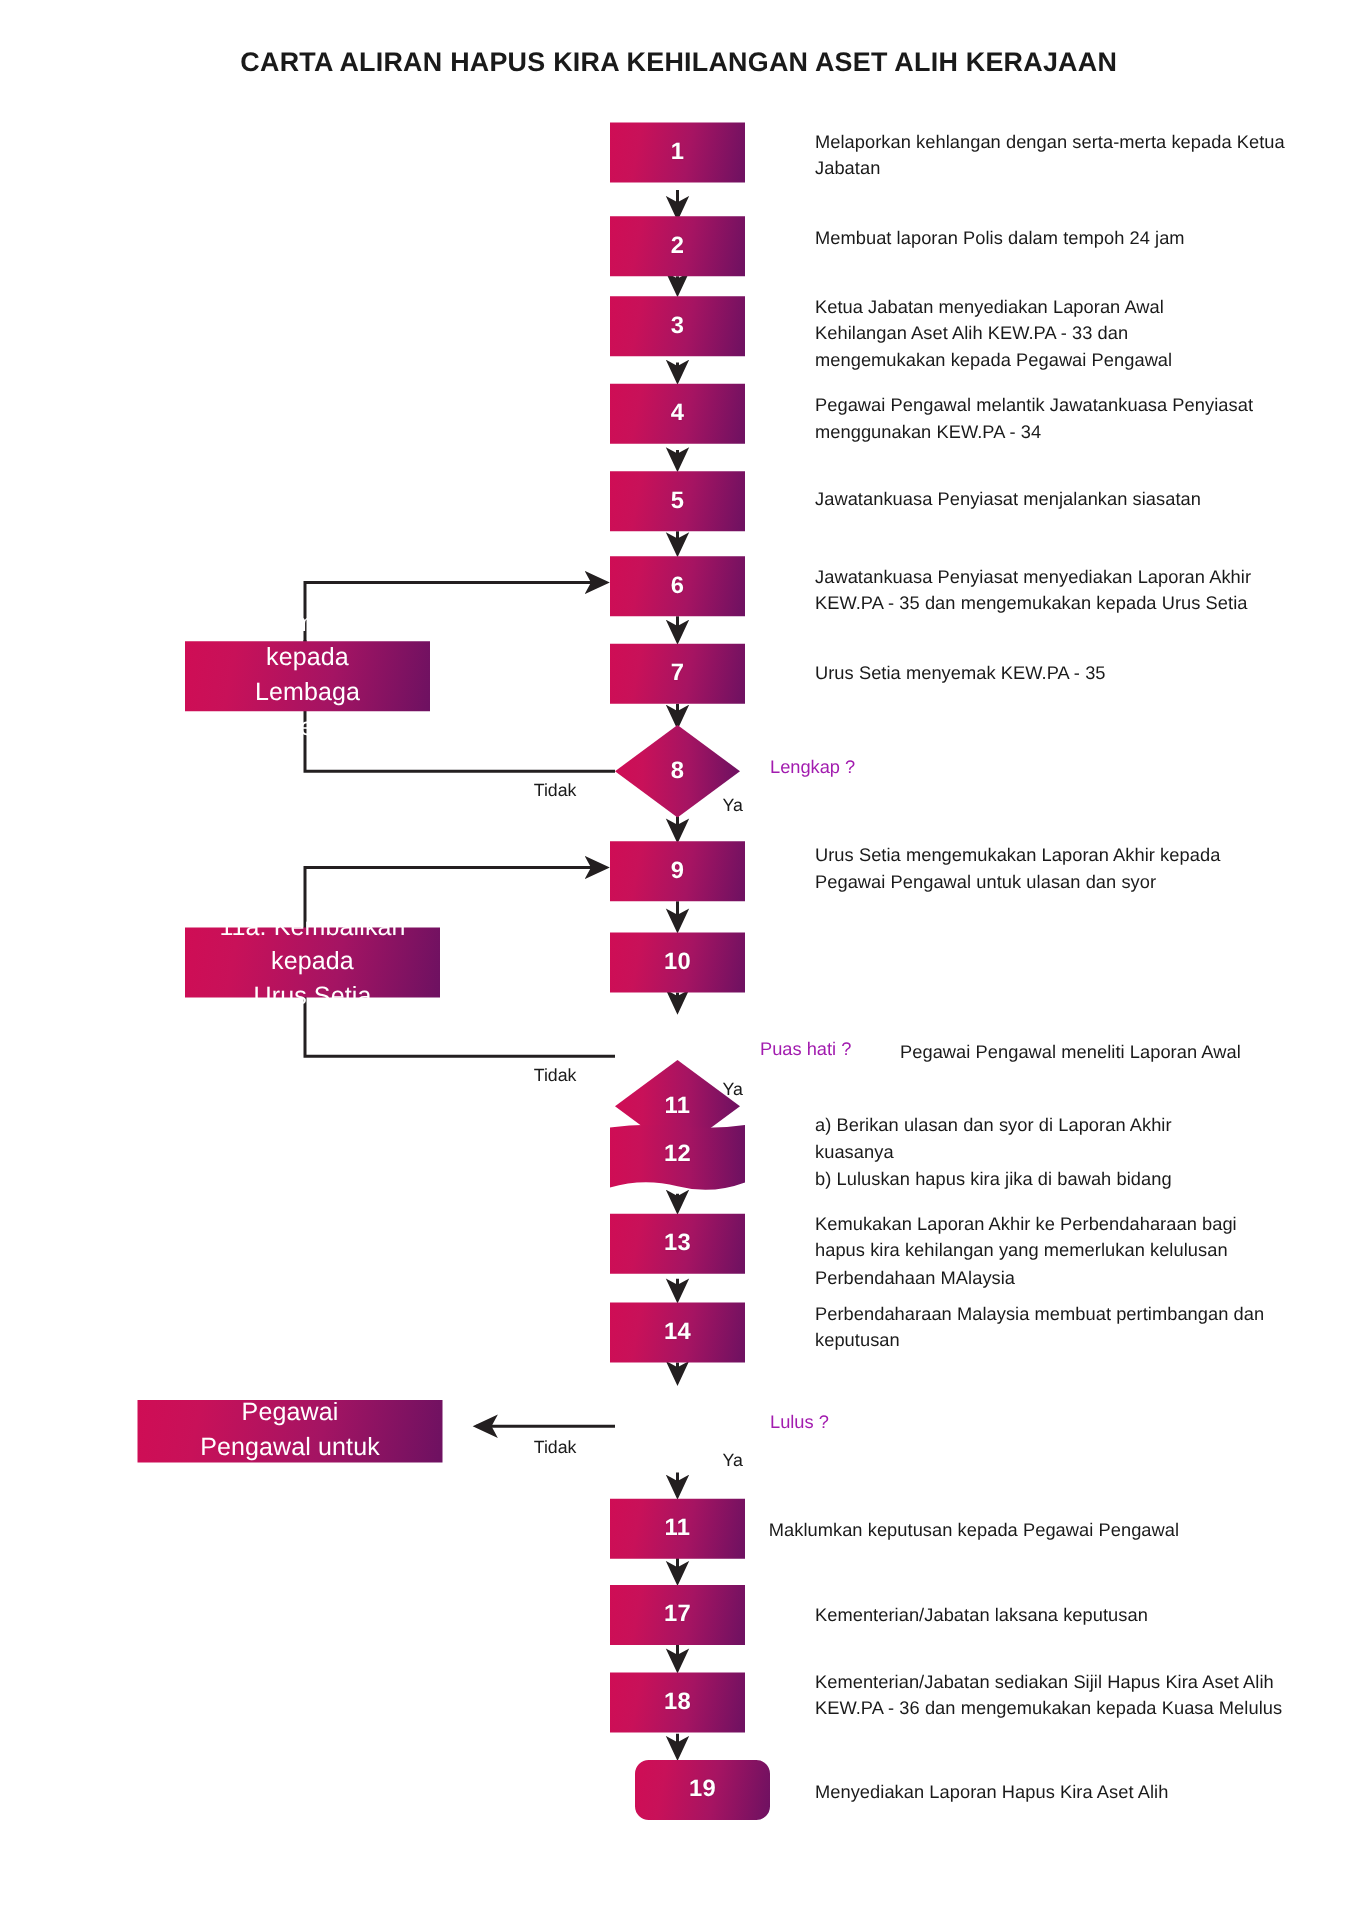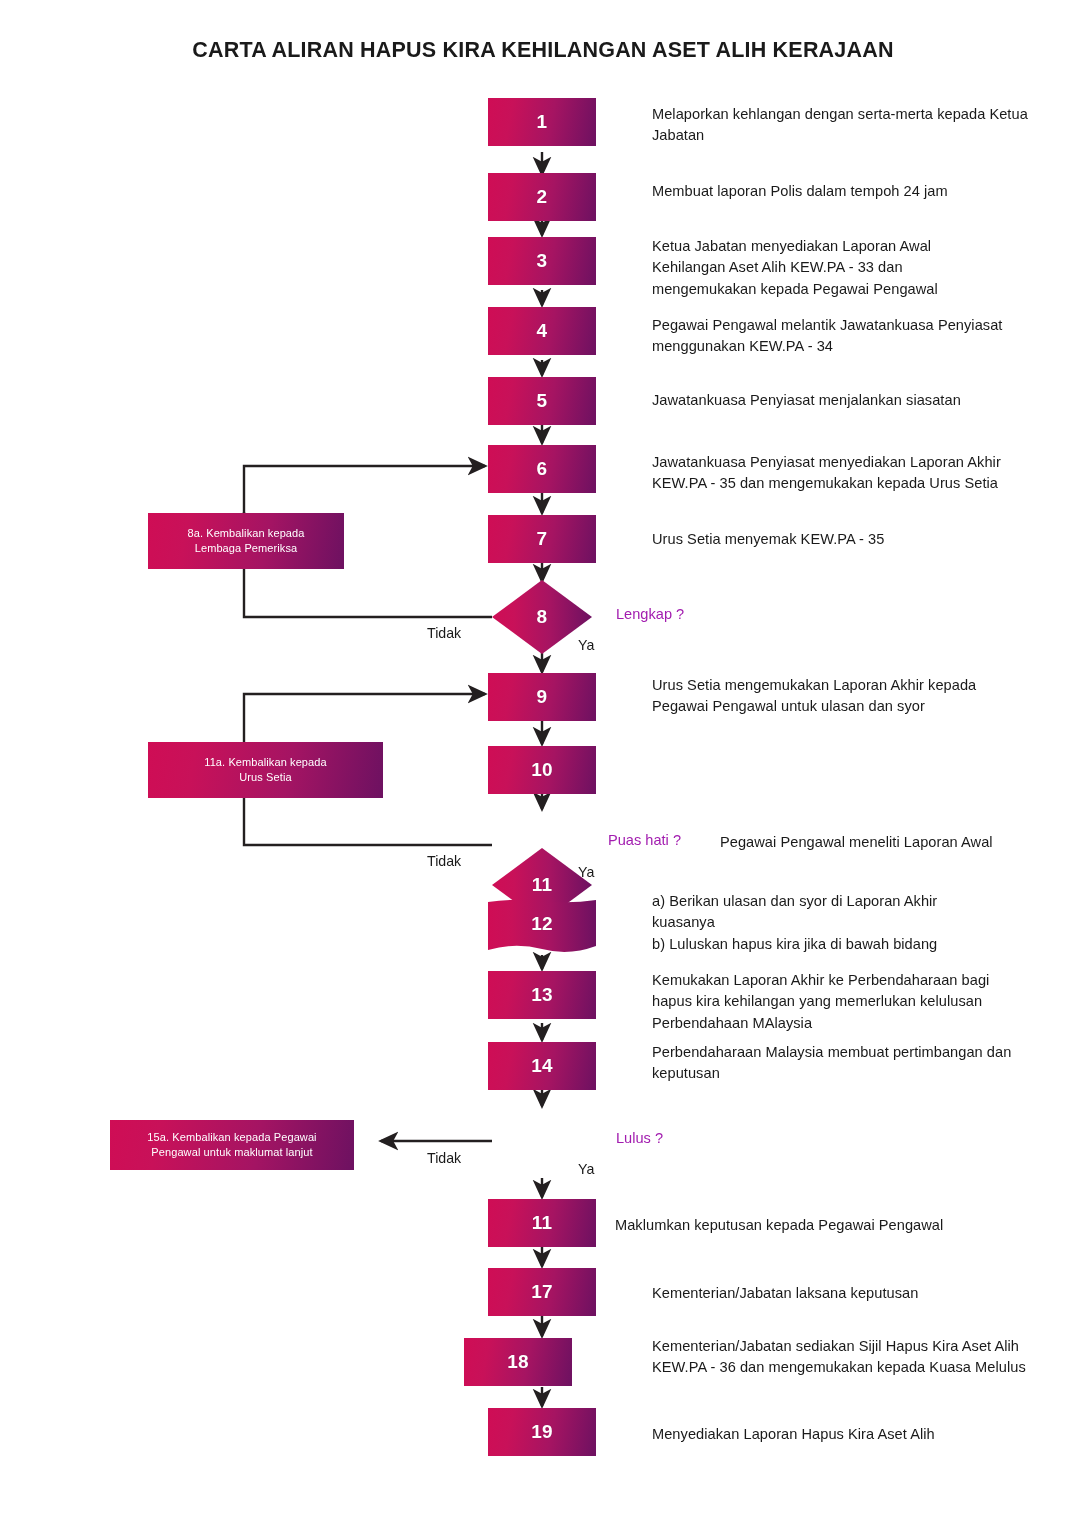--- a/index.html
+++ b/index.html
@@ -74,21 +74,21 @@
 
   .feedback-box {
     position: absolute;
     box-sizing: border-box;
     background: linear-gradient(100deg, #cf0d55 0%, #c81159 20%, #a41463 60%, #6d1161 100%);
     color: #ffffff;
     display: flex;
     align-items: center;
     justify-content: center;
     text-align: center;
-    font-size: 11px;
+    font-size: 20px;
     line-height: 1.38;
     padding: 2px 6px;
     letter-spacing: 0.1px;
   }
 
   
   .desc {
     position: absolute;
     font-size: 14.6px;
     line-height: 1.47;
@@ -242,33 +242,33 @@
     <span>14</span>
   </div>
 
 
   <div class="node process" style="left:488px; top:1199px;">
     <span>11</span>
   </div>
   <div class="node process" style="left:488px; top:1268px;">
     <span>17</span>
   </div>
-  <div class="node process" style="left:464px; top:1338px;">
+  <div class="node process" style="left:488px; top:1338px;">
     <span>18</span>
   </div>
-  <div class="node process" style="left:488px; top:1408px;">
+  <div class="node process" style="left:508px; top:1408px;border-radius:11px;">
     <span>19</span>
   </div>
 
   <div class="feedback-box" style="left:148px; top:513px; width:196px; height:56px; flex-direction:column;">
     <span>8a. Kembalikan kepada</span>
     <span>Lembaga Pemeriksa</span>
   </div>
 
-  <div class="feedback-box" style="left:148px; top:742px; width:235px; height:56px; flex-direction:column;">
+  <div class="feedback-box" style="left:148px; top:742px; width:204px; height:56px; flex-direction:column;">
     <span>11a. Kembalikan kepada</span>
     <span>Urus Setia</span>
   </div>
 
   <div class="feedback-box" style="left:110px; top:1120px; width:244px; height:50px; flex-direction:column;">
     <span>15a. Kembalikan kepada Pegawai</span>
     <span>Pengawal untuk maklumat lanjut</span>
   </div>
 
   <div class="desc" style="left:652px; top:104px; width:390px;">Melaporkan kehlangan dengan serta-merta kepada Ketua Jabatan</div>

